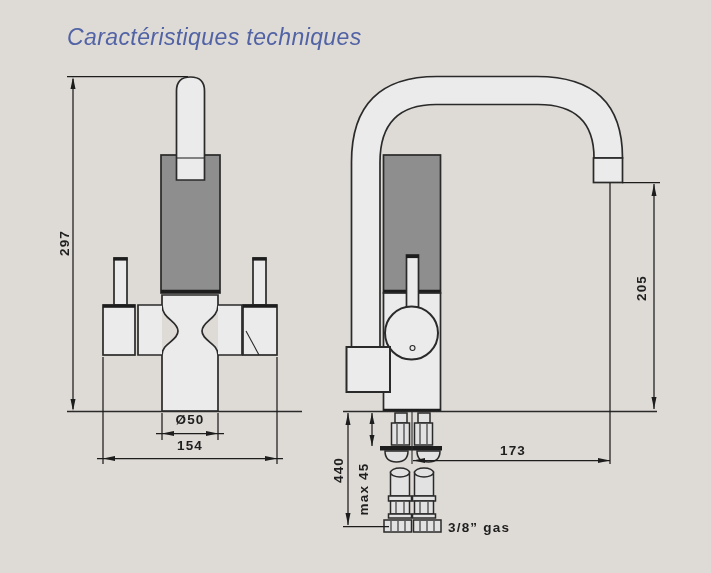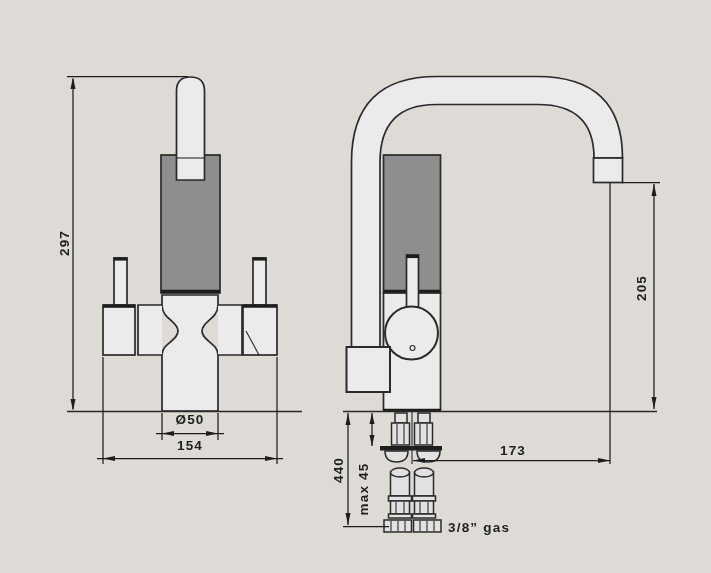--- a/index.html
+++ b/index.html
@@ -33,20 +33,21 @@
     letter-spacing:1.2px;
     fill:#1f1f1f;
   }
   .thin{stroke:#2a2a2a;stroke-width:1.1;fill:none;}
 </style>
 </head>
 <body>
 
 <div class="canvas">
 
+  <div class="page-title">Caractéristiques techniques</div>
 
   <svg width="711" height="573" viewBox="0 0 711 573">
 
     <g>
 
       <g>
         <line class="dim" x1="67" y1="76.5" x2="188" y2="76.5"></line>
         <line class="dim" x1="73" y1="79" x2="73" y2="409"></line>
         <polygon class="arrow" points="73,77 70.5,89 75.5,89"></polygon>
         <polygon class="arrow" points="73,411 70.5,399 75.5,399"></polygon>

